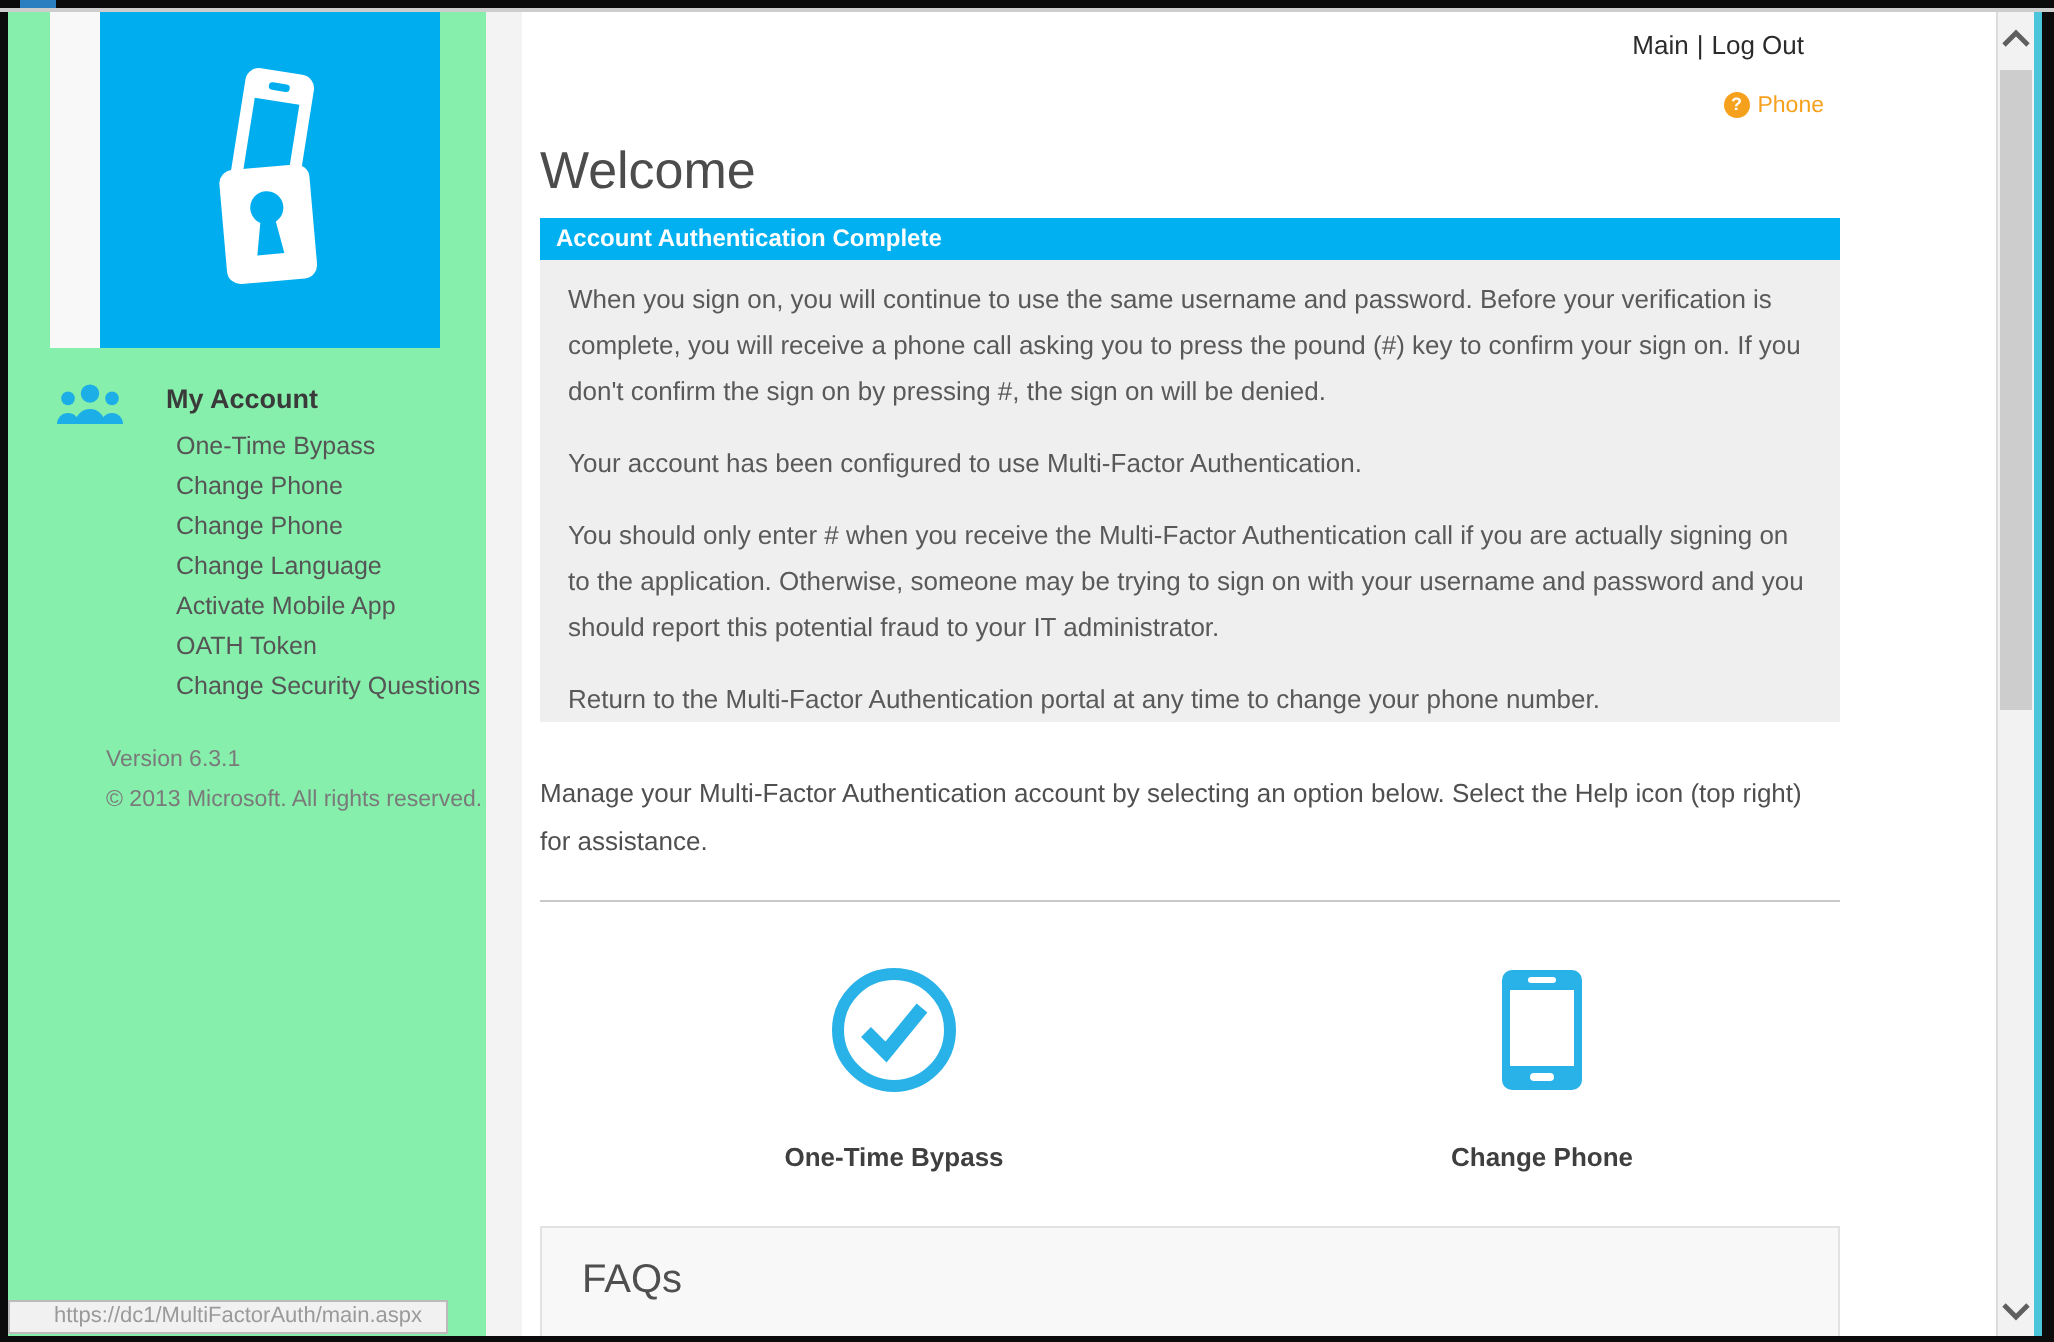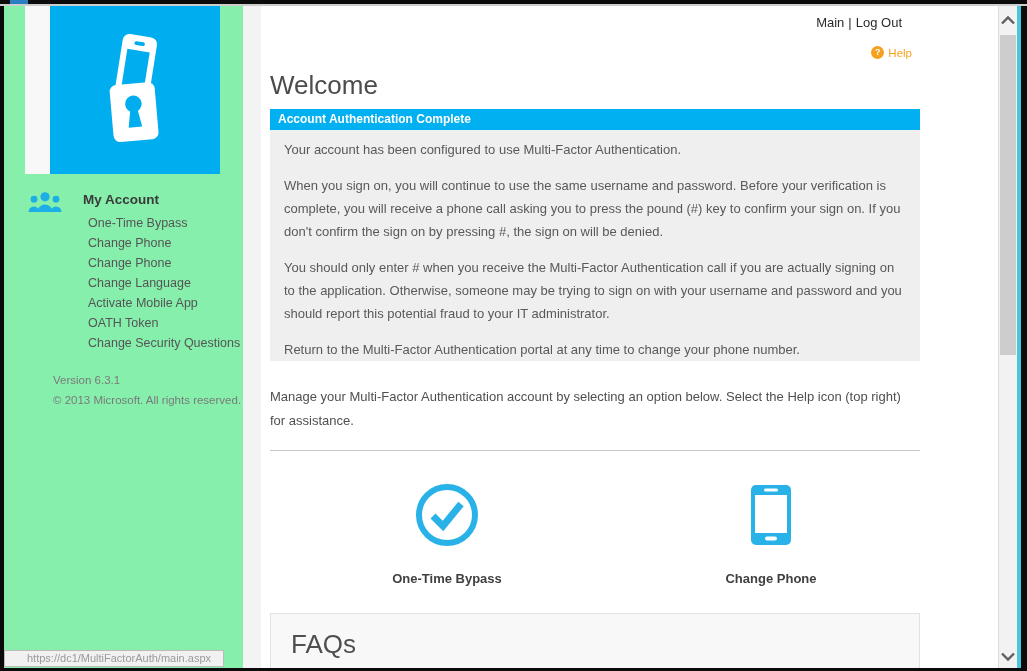--- a/index.html
+++ b/index.html
@@ -47,21 +47,21 @@
   .manage{position:absolute;top:379px;left:0;width:634px;font-size:13px;color:#4f4f4f;line-height:24px}
   .divider{position:absolute;top:444px;left:0;width:650px;height:1px;background:#c9c9c9}
   .options{position:absolute;top:479px;left:0;width:650px;height:120px}
   .option{position:absolute;width:170px;text-align:center;cursor:pointer}
   .option-a{left:92px}
   .option-b{left:416px}
   .icon-wrap{height:64px;display:flex;align-items:center;justify-content:center}
   .option-label{margin-top:22px;font-size:13px;font-weight:bold;color:#3f3f3f}
   .faq-box{position:absolute;top:607px;left:0;width:650px;height:80px;background:#f8f8f8;
     border:1px solid #e2e2e2;box-sizing:border-box}
-  .faq-title{margin:15px 0 0 20px;font-size:26px;font-weight:300;color:#4f4f4f}
+  .faq-title{margin:15px 0 0 20px;font-size:20px;font-weight:300;color:#4f4f4f}
 
   
   .scrollbar{position:absolute;right:0;top:0;bottom:0;width:18px;background:#f2f2f2;
     border-left:1px solid #dcdcdc;cursor:default}
   .scroll-up{position:absolute;top:7px;left:0;width:18px;height:14px;text-align:center}
   .scroll-thumb{position:absolute;top:29px;left:1px;width:16px;height:320px;background:#cdcdcd}
   .scroll-down{position:absolute;bottom:5px;left:0;width:18px;height:14px;text-align:center}
 
   
   .status-tip{position:absolute;left:0;bottom:1px;width:220px;height:17px;background:#f1f1f1;
@@ -128,30 +128,30 @@
   </div>
 
   <div class="main">
 
     <div class="header-links">
       <span>Main</span><span>|</span><span>Log Out</span>
     </div>
 
     <div class="help-row">
       <span class="help-badge">?</span>
-      <span>Help</span>
+      <span>Phone</span>
     </div>
 
     <div class="welcome">Welcome</div>
 
     <div class="banner">Account Authentication Complete</div>
 
     <div class="info-box">
+      <p>When you sign on, you will continue to use the same username and password. Before your verification is complete, you will receive a phone call asking you to press the pound (#) key to confirm your sign on. If you don't confirm the sign on by pressing #, the sign on will be denied.</p>
       <p>Your account has been configured to use Multi-Factor Authentication.</p>
-      <p>When you sign on, you will continue to use the same username and password. Before your verification is complete, you will receive a phone call asking you to press the pound (#) key to confirm your sign on. If you don't confirm the sign on by pressing #, the sign on will be denied.</p>
       <p>You should only enter # when you receive the Multi-Factor Authentication call if you are actually signing on to the application. Otherwise, someone may be trying to sign on with your username and password and you should report this potential fraud to your IT administrator.</p>
       <p>Return to the Multi-Factor Authentication portal at any time to change your phone number.</p>
     </div>
 
     <div class="manage">Manage your Multi-Factor Authentication account by selecting an option below. Select the Help icon (top right) for assistance.</div>
 
     <div class="divider"></div>
 
     <div class="options">
       <div class="option option-a">

